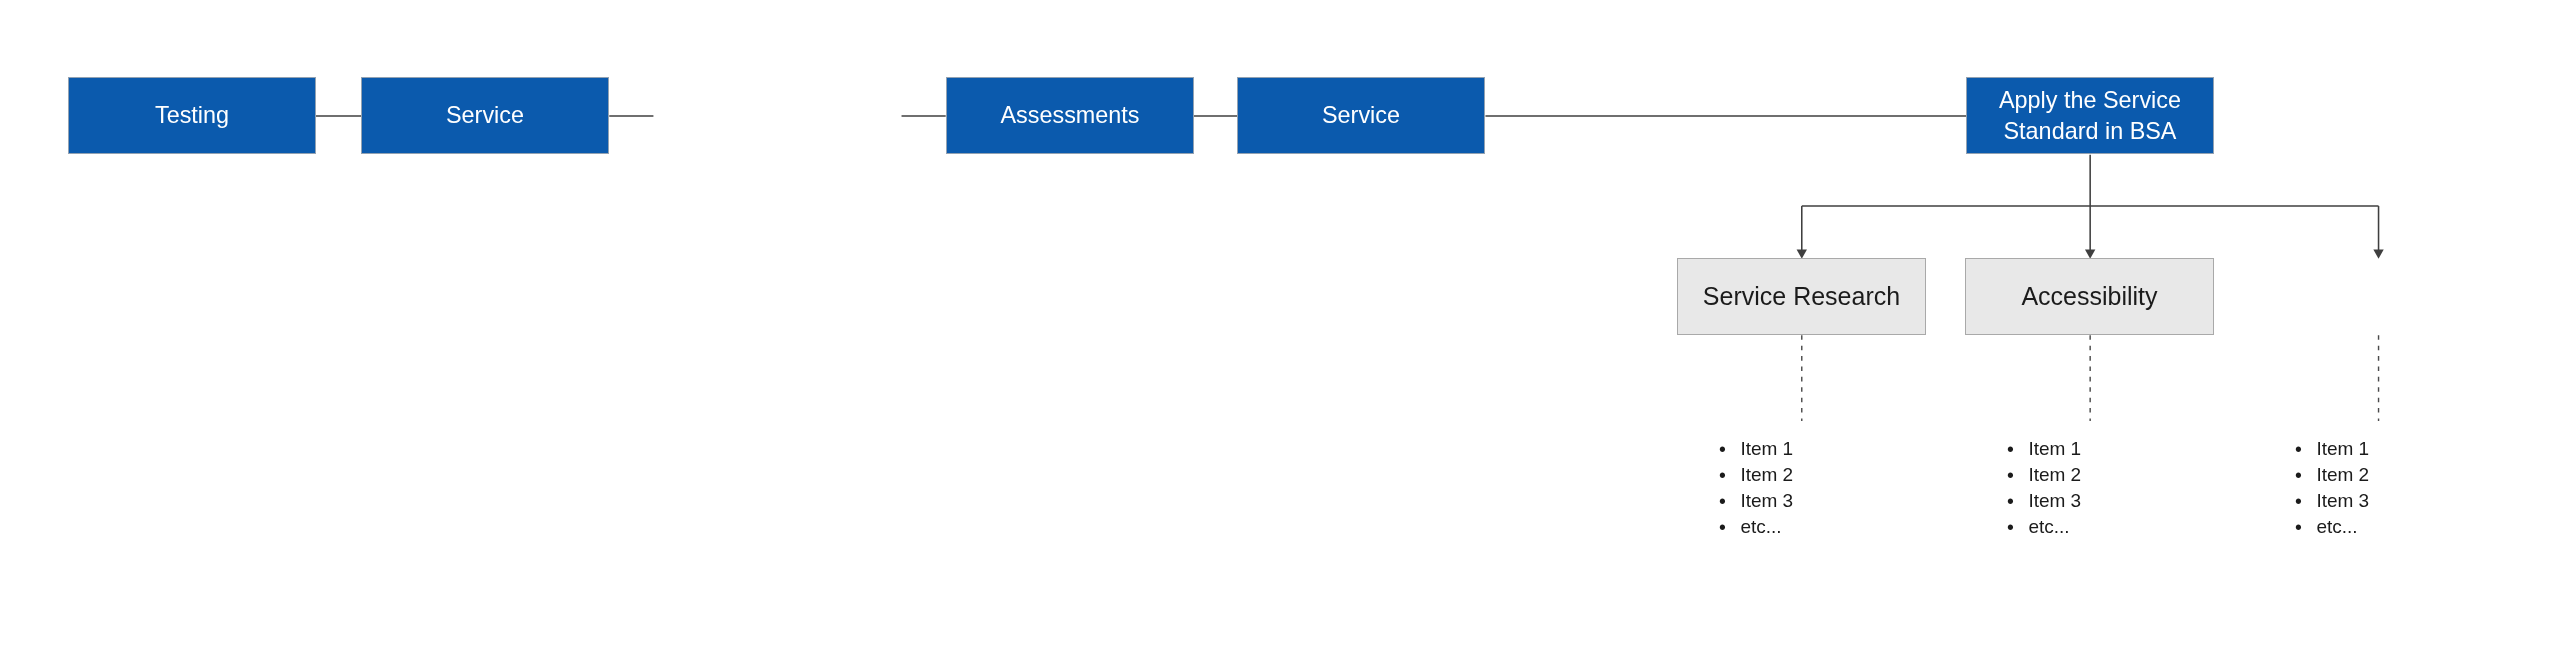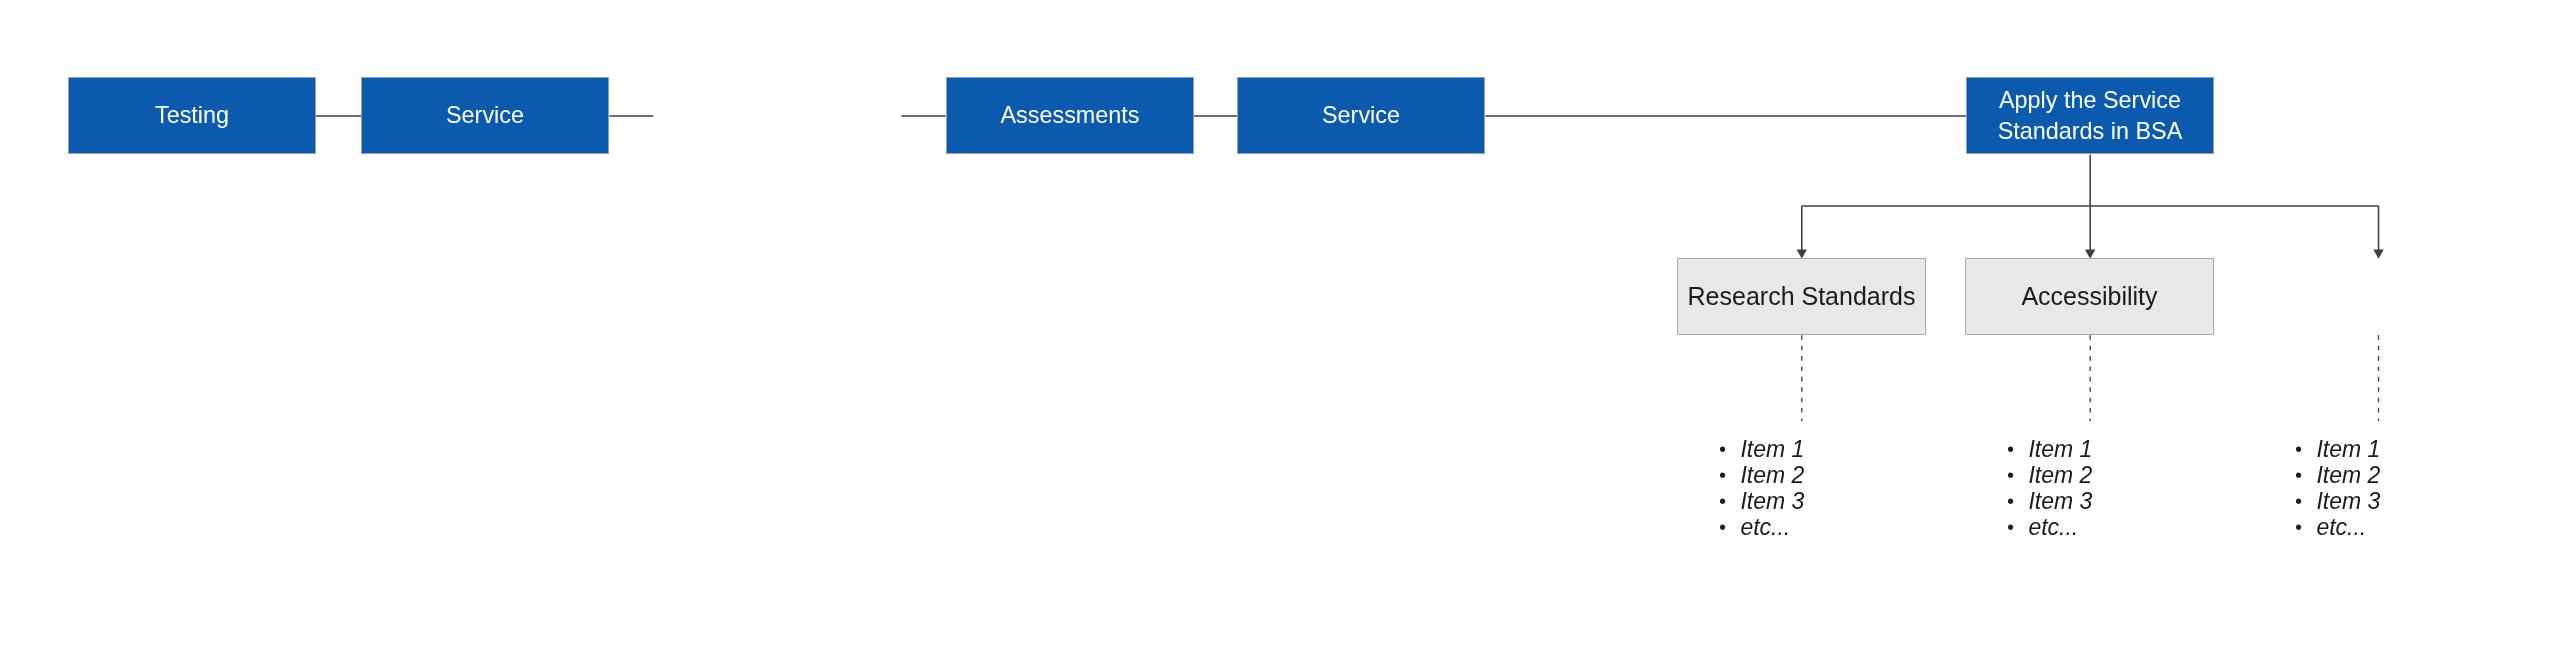--- a/index.html
+++ b/index.html
@@ -65,25 +65,24 @@
     position: absolute;
     top: 436px;
     width: 169px;
     margin: 0;
     padding: 0;
     list-style: none;
   }
   ul.items li {
     position: relative;
     padding-left: 21.4px;
-    font-size: 23px;
+    font-size: 19px;
     line-height: 26px;
     color: #1b1b1b;
     white-space: nowrap;
-    font-style: italic;
   }
   ul.items li::before {
     content: "\2022";
     position: absolute;
     left: 0;
     top: 0;
     font-size: 19.5px;
     line-height: 26px;
     color: #1b1b1b;
   }
@@ -121,25 +120,25 @@
   <div class="step" style="left:361px">
     <span>Service</span>
   </div>
   <div class="step" style="left:946px">
     <span>Assessments</span>
   </div>
   <div class="step" style="left:1237px">
     <span>Service</span>
   </div>
   <div class="step" style="left:1966px">
-    <span>Apply the Service Standards in BSA</span>
+    <span>Apply the Service Standard in BSA</span>
   </div>
 
   <div class="category" style="left:1677px">
-    <span>Research Standards</span>
+    <span>Service Research</span>
   </div>
   <div class="category" style="left:1965px">
     <span>Accessibility</span>
   </div>
 
   <ul class="items" style="left:1719px">
     <li>Item 1</li>
     <li>Item 2</li>
     <li>Item 3</li>
     <li>etc...</li>

